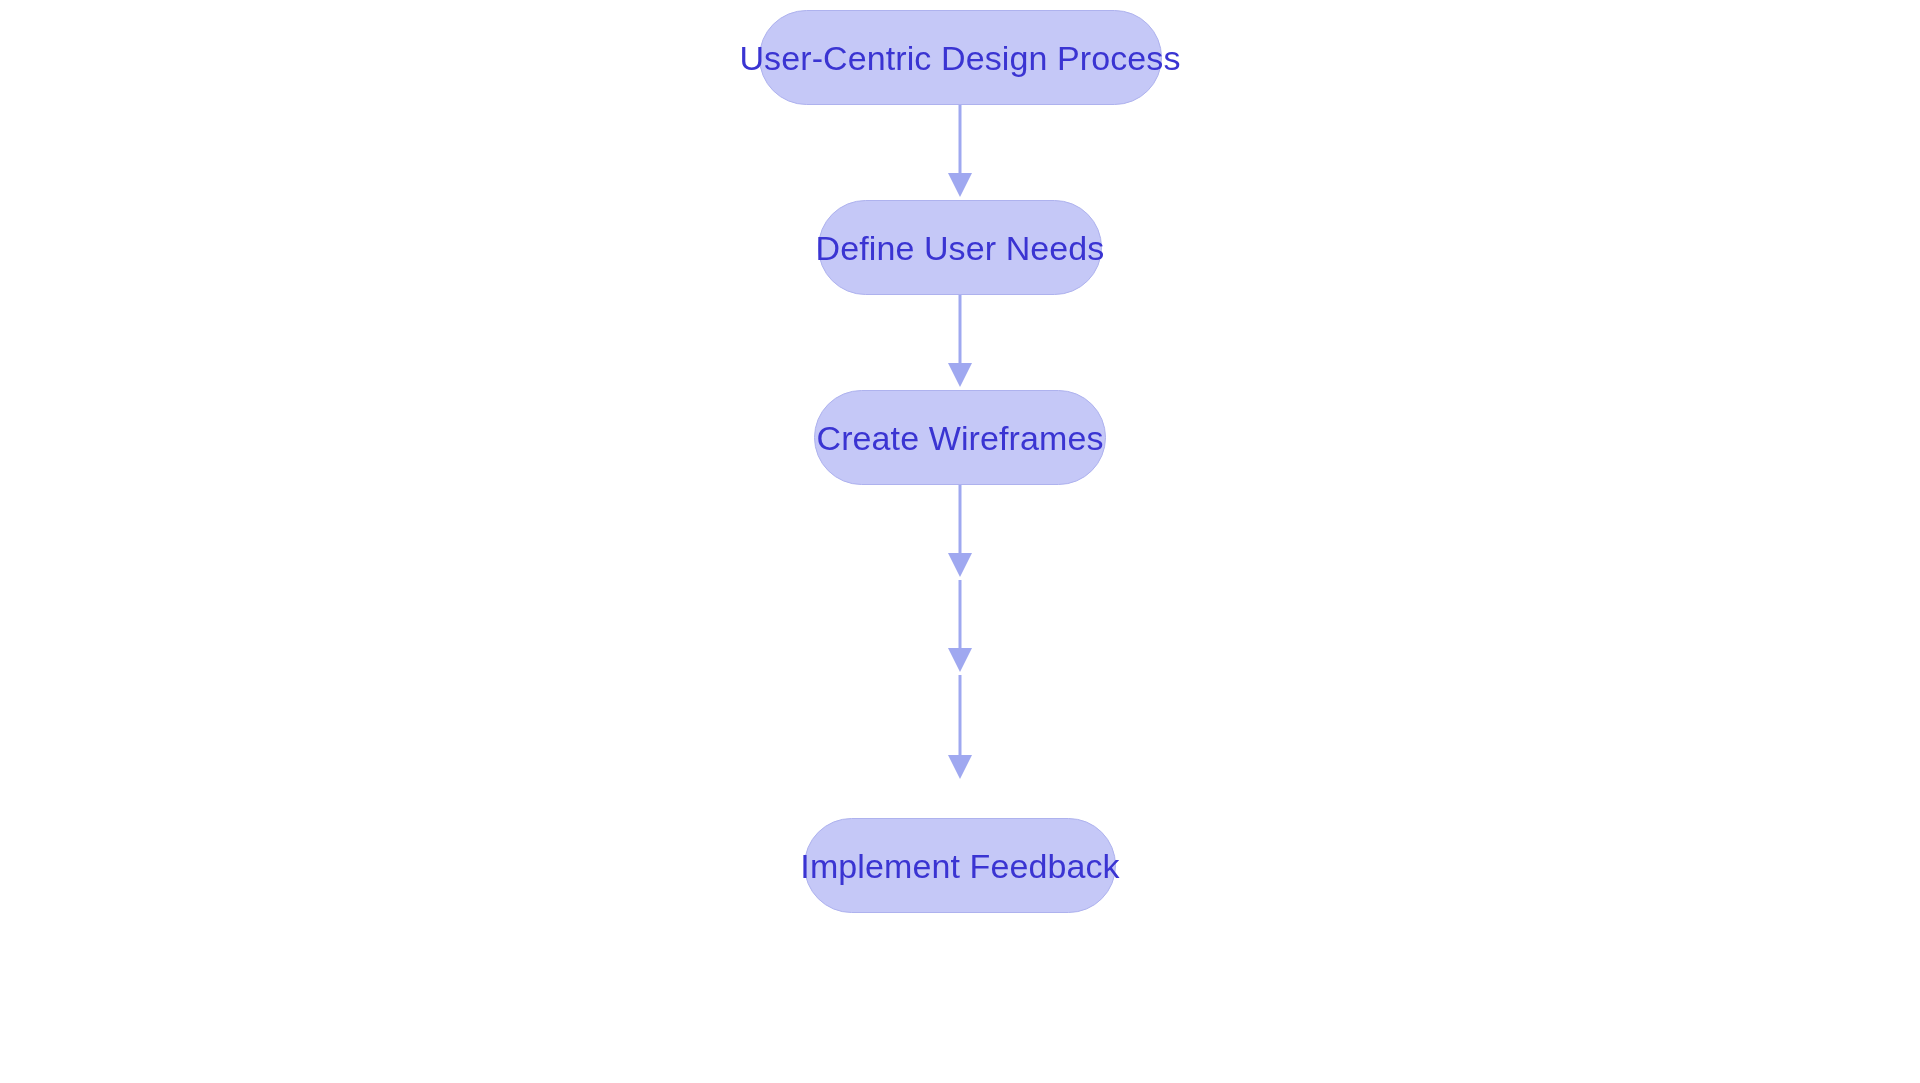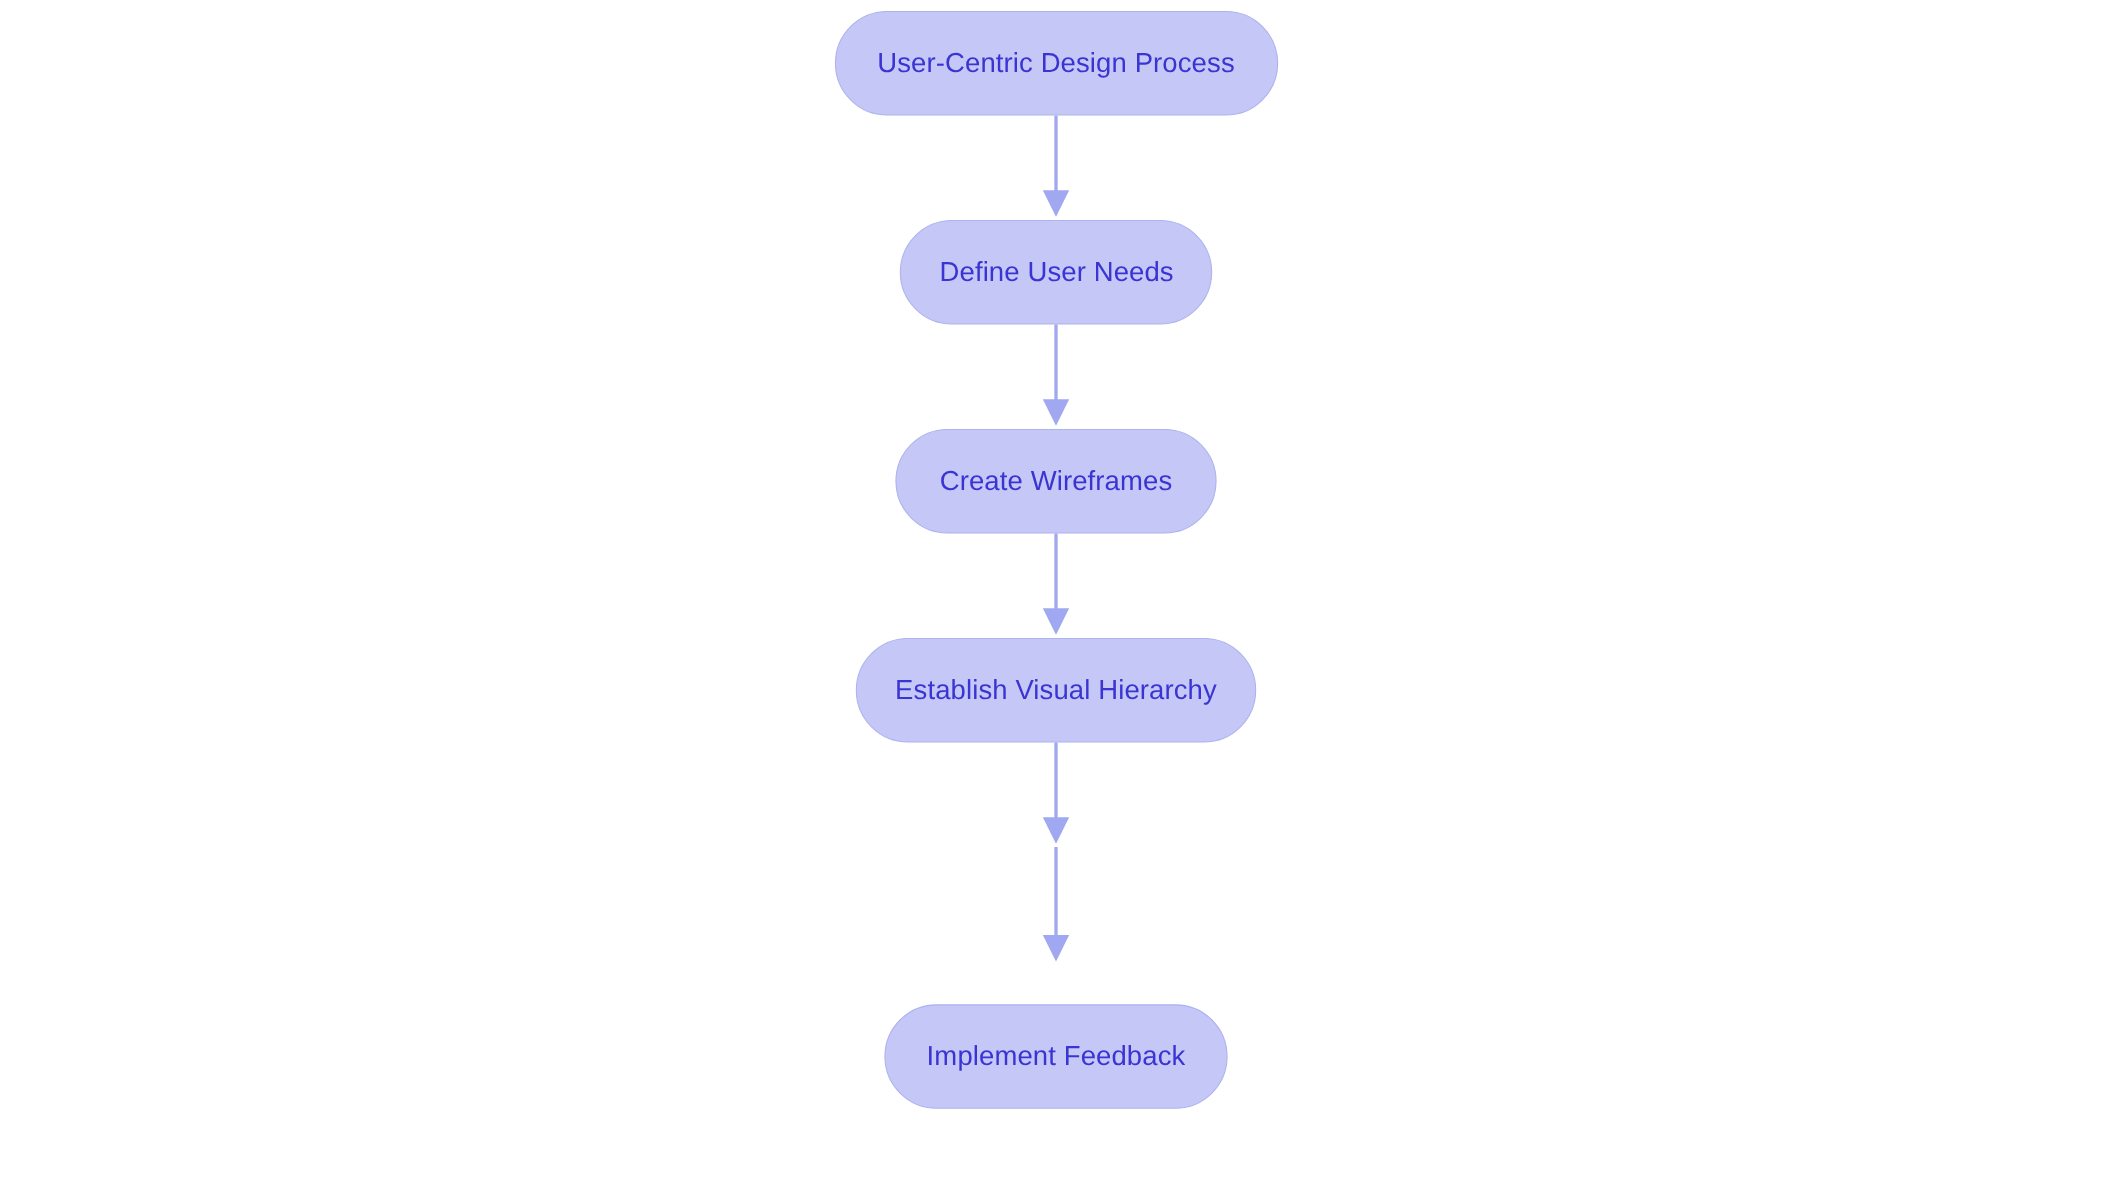--- a/index.html
+++ b/index.html
@@ -43,21 +43,21 @@
     background: #c5c8f7;
     border: 1.6px solid #aeb2ee;
     border-radius: 48px;
     padding: 0 34px;
     white-space: nowrap;
   }
 
   .node-label {
     color: #3a34d2;
     font-family: "Liberation Sans", sans-serif;
-    font-size: 25px;
+    font-size: 34px;
     font-weight: 400;
     letter-spacing: 0.1px;
     line-height: 1;
     user-select: none;
   }
 
   .connector {
     position: relative;
     width: 40px;
     height: 95px;
@@ -85,21 +85,21 @@
       <span class="node-label">User-Centric Design Process</span>
     </div>
 
     <div class="connector">
       <svg viewBox="0 0 40 95" xmlns="http://www.w3.org/2000/svg" aria-hidden="true">
         <line x1="20" y1="0" x2="20" y2="76" stroke="#9fa8f0" stroke-width="3"></line>
         <polygon points="20,92 8,68 32,68" fill="#9fa8f0"></polygon>
       </svg>
     </div>
 
-    <div class="node" style="width:284px;justify-content:flex-end;">
+    <div class="node" style="width:284px;">
       <span class="node-label">Define User Needs</span>
     </div>
 
     <div class="connector">
       <svg viewBox="0 0 40 95" xmlns="http://www.w3.org/2000/svg" aria-hidden="true">
         <line x1="20" y1="0" x2="20" y2="76" stroke="#9fa8f0" stroke-width="3"></line>
         <polygon points="20,92 8,68 32,68" fill="#9fa8f0"></polygon>
       </svg>
     </div>
 
@@ -107,23 +107,20 @@
       <span class="node-label">Create Wireframes</span>
     </div>
 
     <div class="connector">
       <svg viewBox="0 0 40 95" xmlns="http://www.w3.org/2000/svg" aria-hidden="true">
         <line x1="20" y1="0" x2="20" y2="76" stroke="#9fa8f0" stroke-width="3"></line>
         <polygon points="20,92 8,68 32,68" fill="#9fa8f0"></polygon>
       </svg>
     </div>
 
-    <div class="node" style="width:364px;">
-      <span class="node-label">Establish Visual Hierarchy</span>
-    </div>
 
     <div class="connector">
       <svg viewBox="0 0 40 95" xmlns="http://www.w3.org/2000/svg" aria-hidden="true">
         <line x1="20" y1="0" x2="20" y2="76" stroke="#9fa8f0" stroke-width="3"></line>
         <polygon points="20,92 8,68 32,68" fill="#9fa8f0"></polygon>
       </svg>
     </div>
 
 
     <div class="connector" style="height:107px;">

